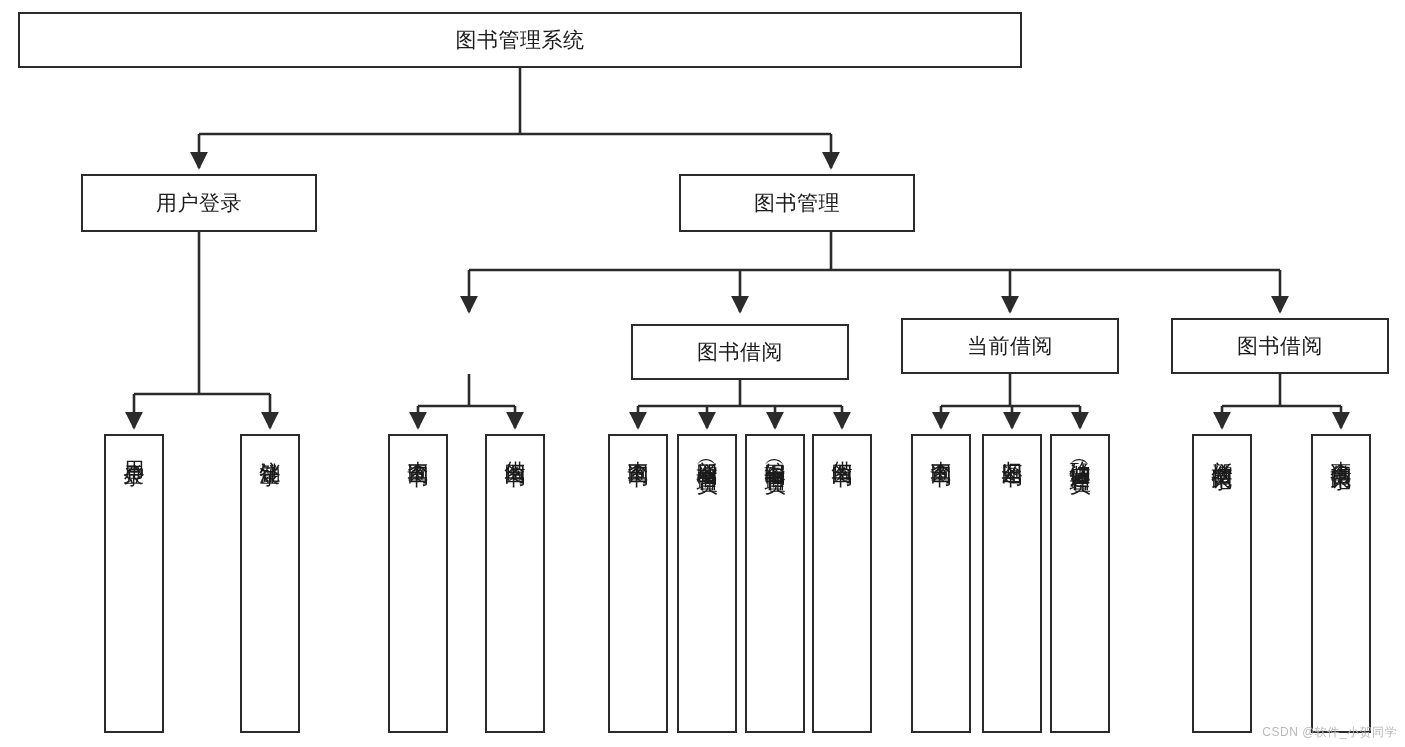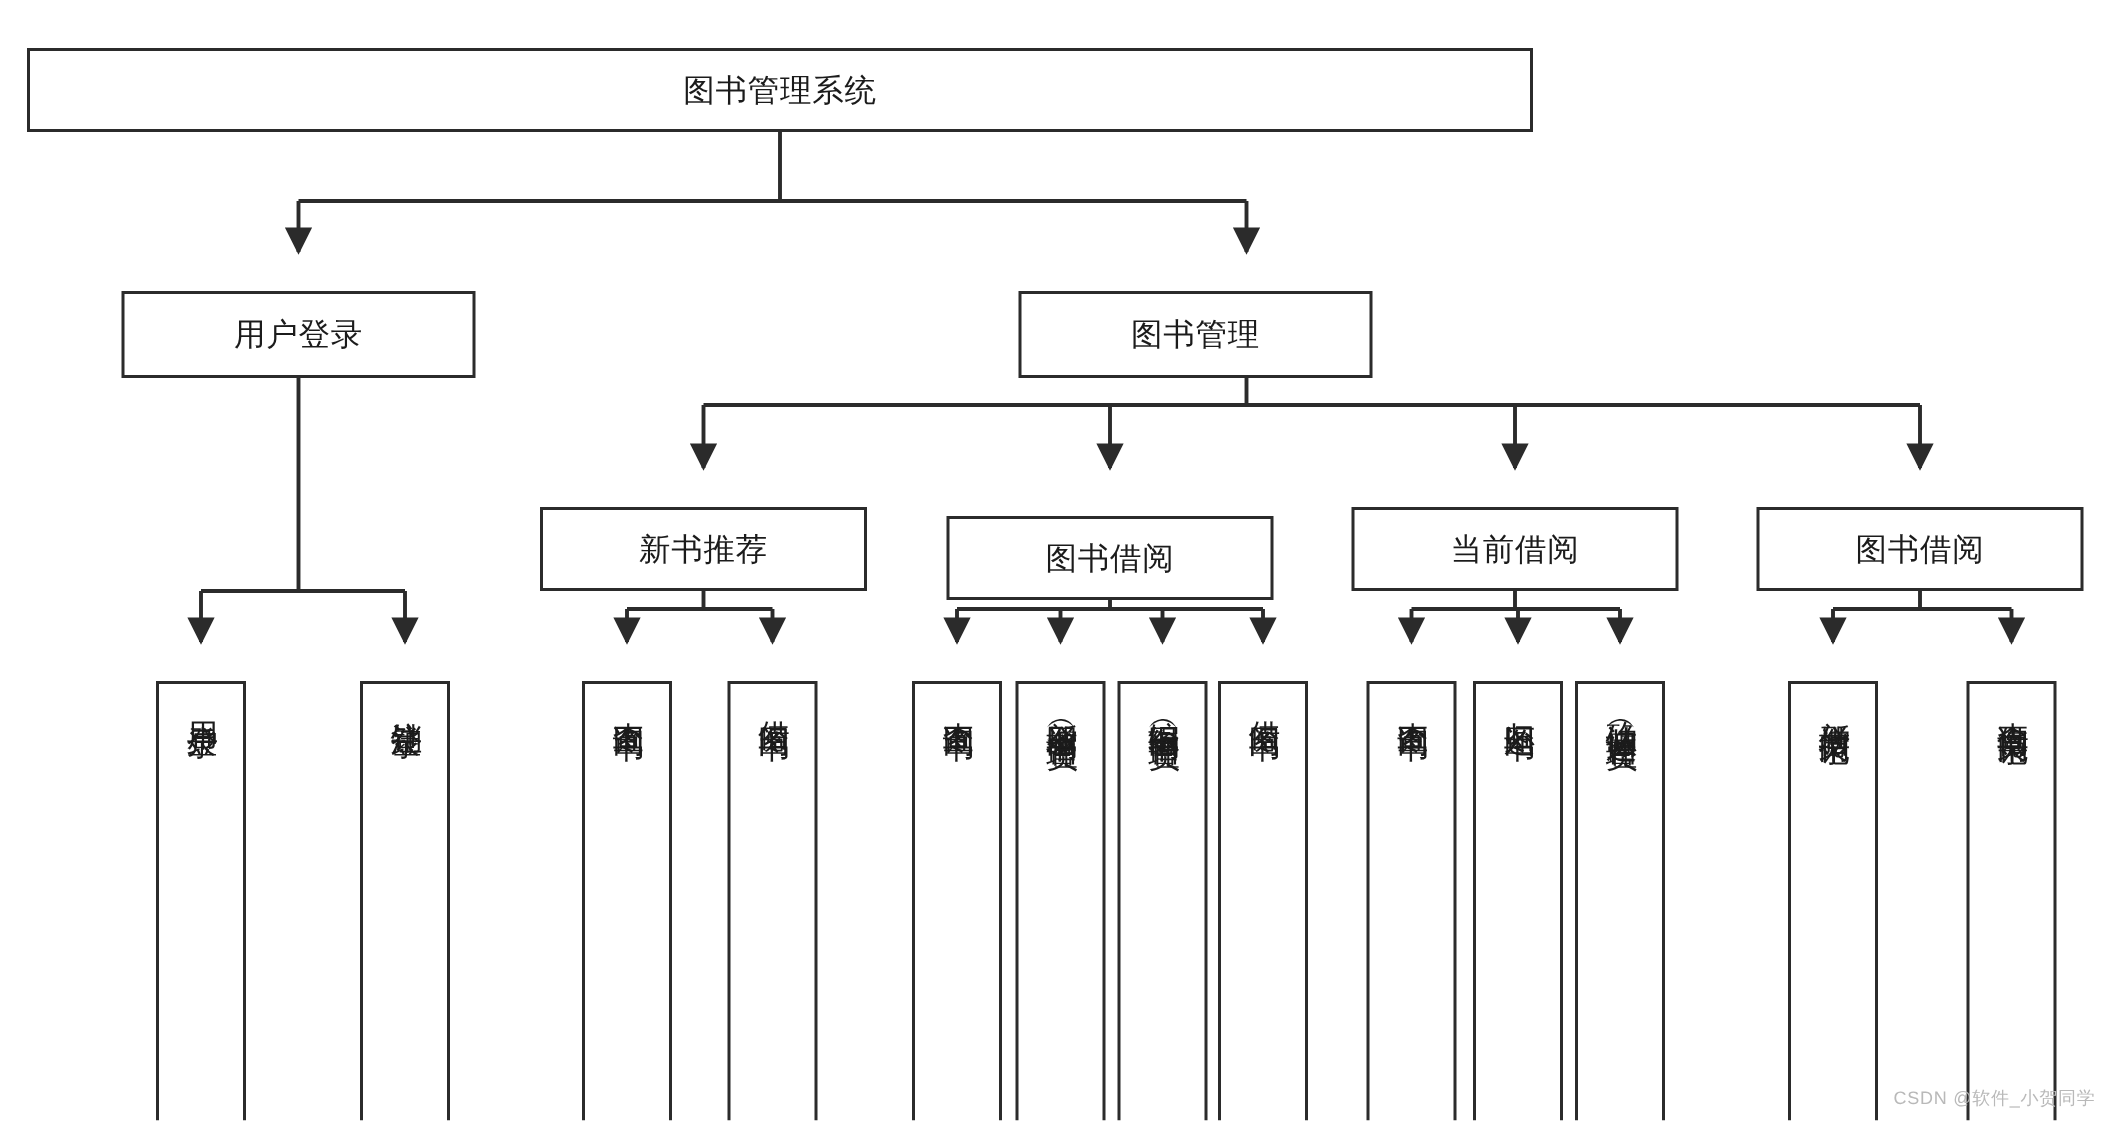--- a/index.html
+++ b/index.html
@@ -27,21 +27,20 @@
   }
   .node {
     position: absolute;
     box-sizing: border-box;
     background: #ffffff;
     border: 2px solid #2b2b2b;
     display: flex;
     align-items: center;
     justify-content: center;
     color: #1b1b1b;
-    margin-top: 20px;
   }
   .node.horiz {
     font-size: 21px;
     letter-spacing: 0.5px;
   }
   .node.vert {
     align-items: flex-start;
     justify-content: center;
     padding-top: 8px;
   }
@@ -123,23 +122,20 @@
     <span>图书管理系统</span>
   </div>
 
   <div class="node horiz" style="left:81px; top:174px; width:236px; height:58px;">
     <span>用户登录</span>
   </div>
   <div class="node horiz" style="left:679px; top:174px; width:236px; height:58px;">
     <span>图书管理</span>
   </div>
 
-  <div class="node horiz" style="left:360px; top:318px; width:218px; height:56px;">
-    <span>新书推荐</span>
-  </div>
   <div class="node horiz" style="left:631px; top:324px; width:218px; height:56px;">
     <span>图书借阅</span>
   </div>
   <div class="node horiz" style="left:901px; top:318px; width:218px; height:56px;">
     <span>当前借阅</span>
   </div>
   <div class="node horiz" style="left:1171px; top:318px; width:218px; height:56px;">
     <span>图书借阅</span>
   </div>
 

